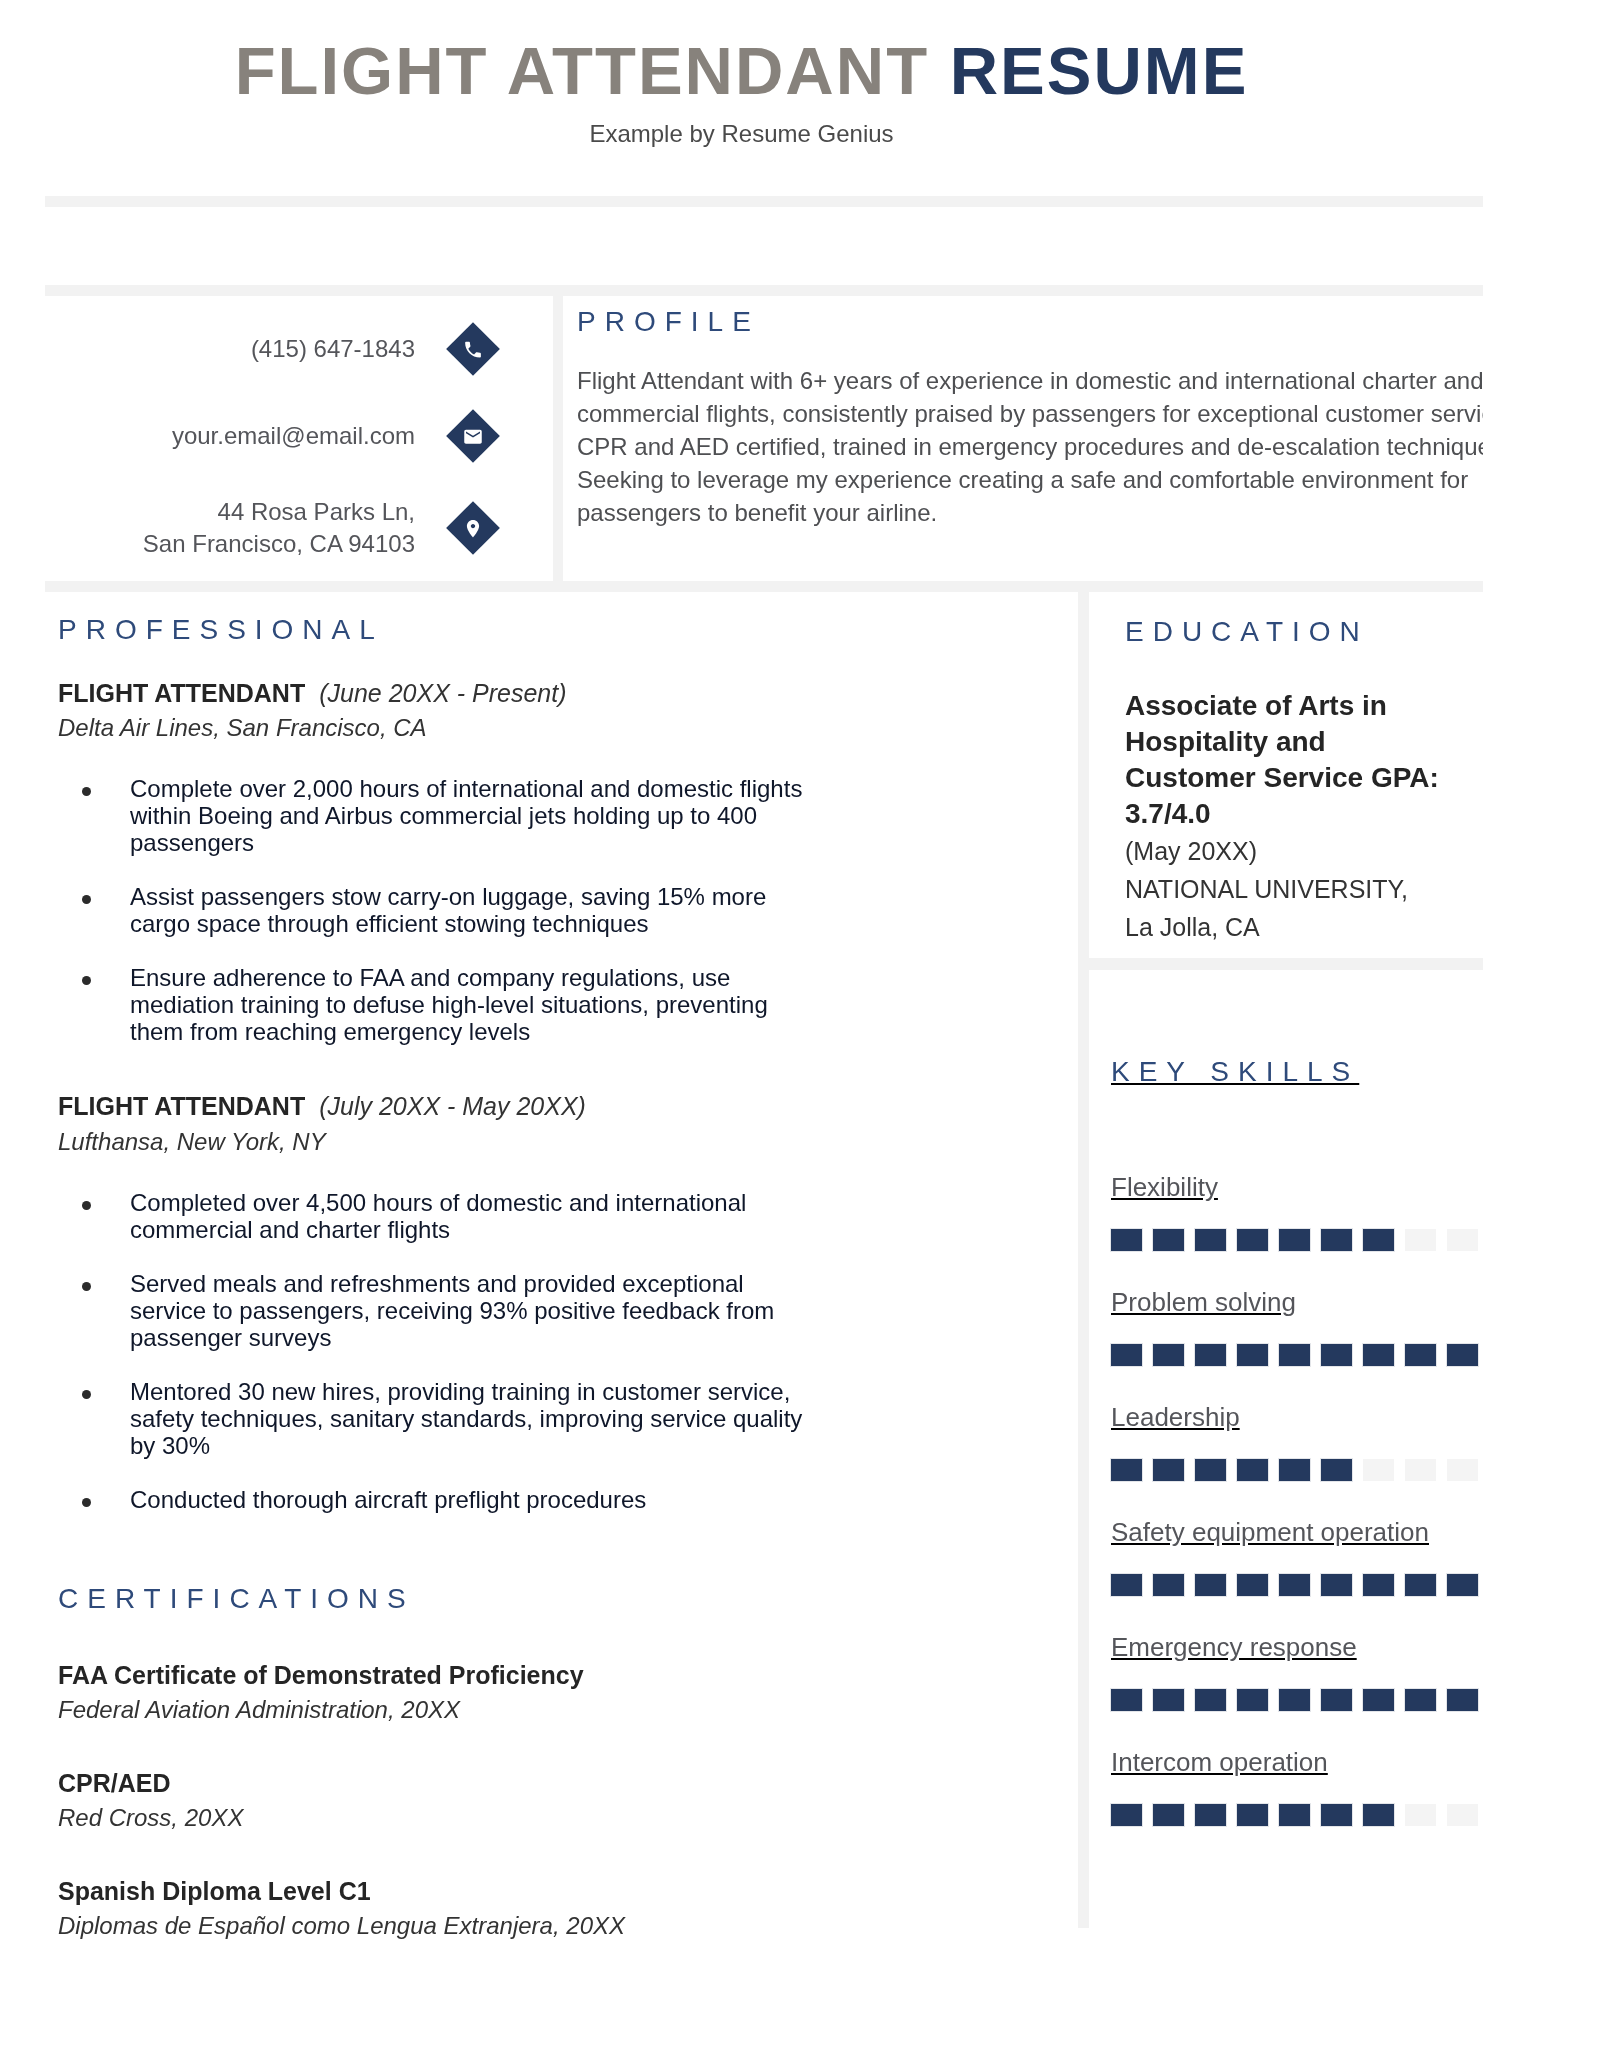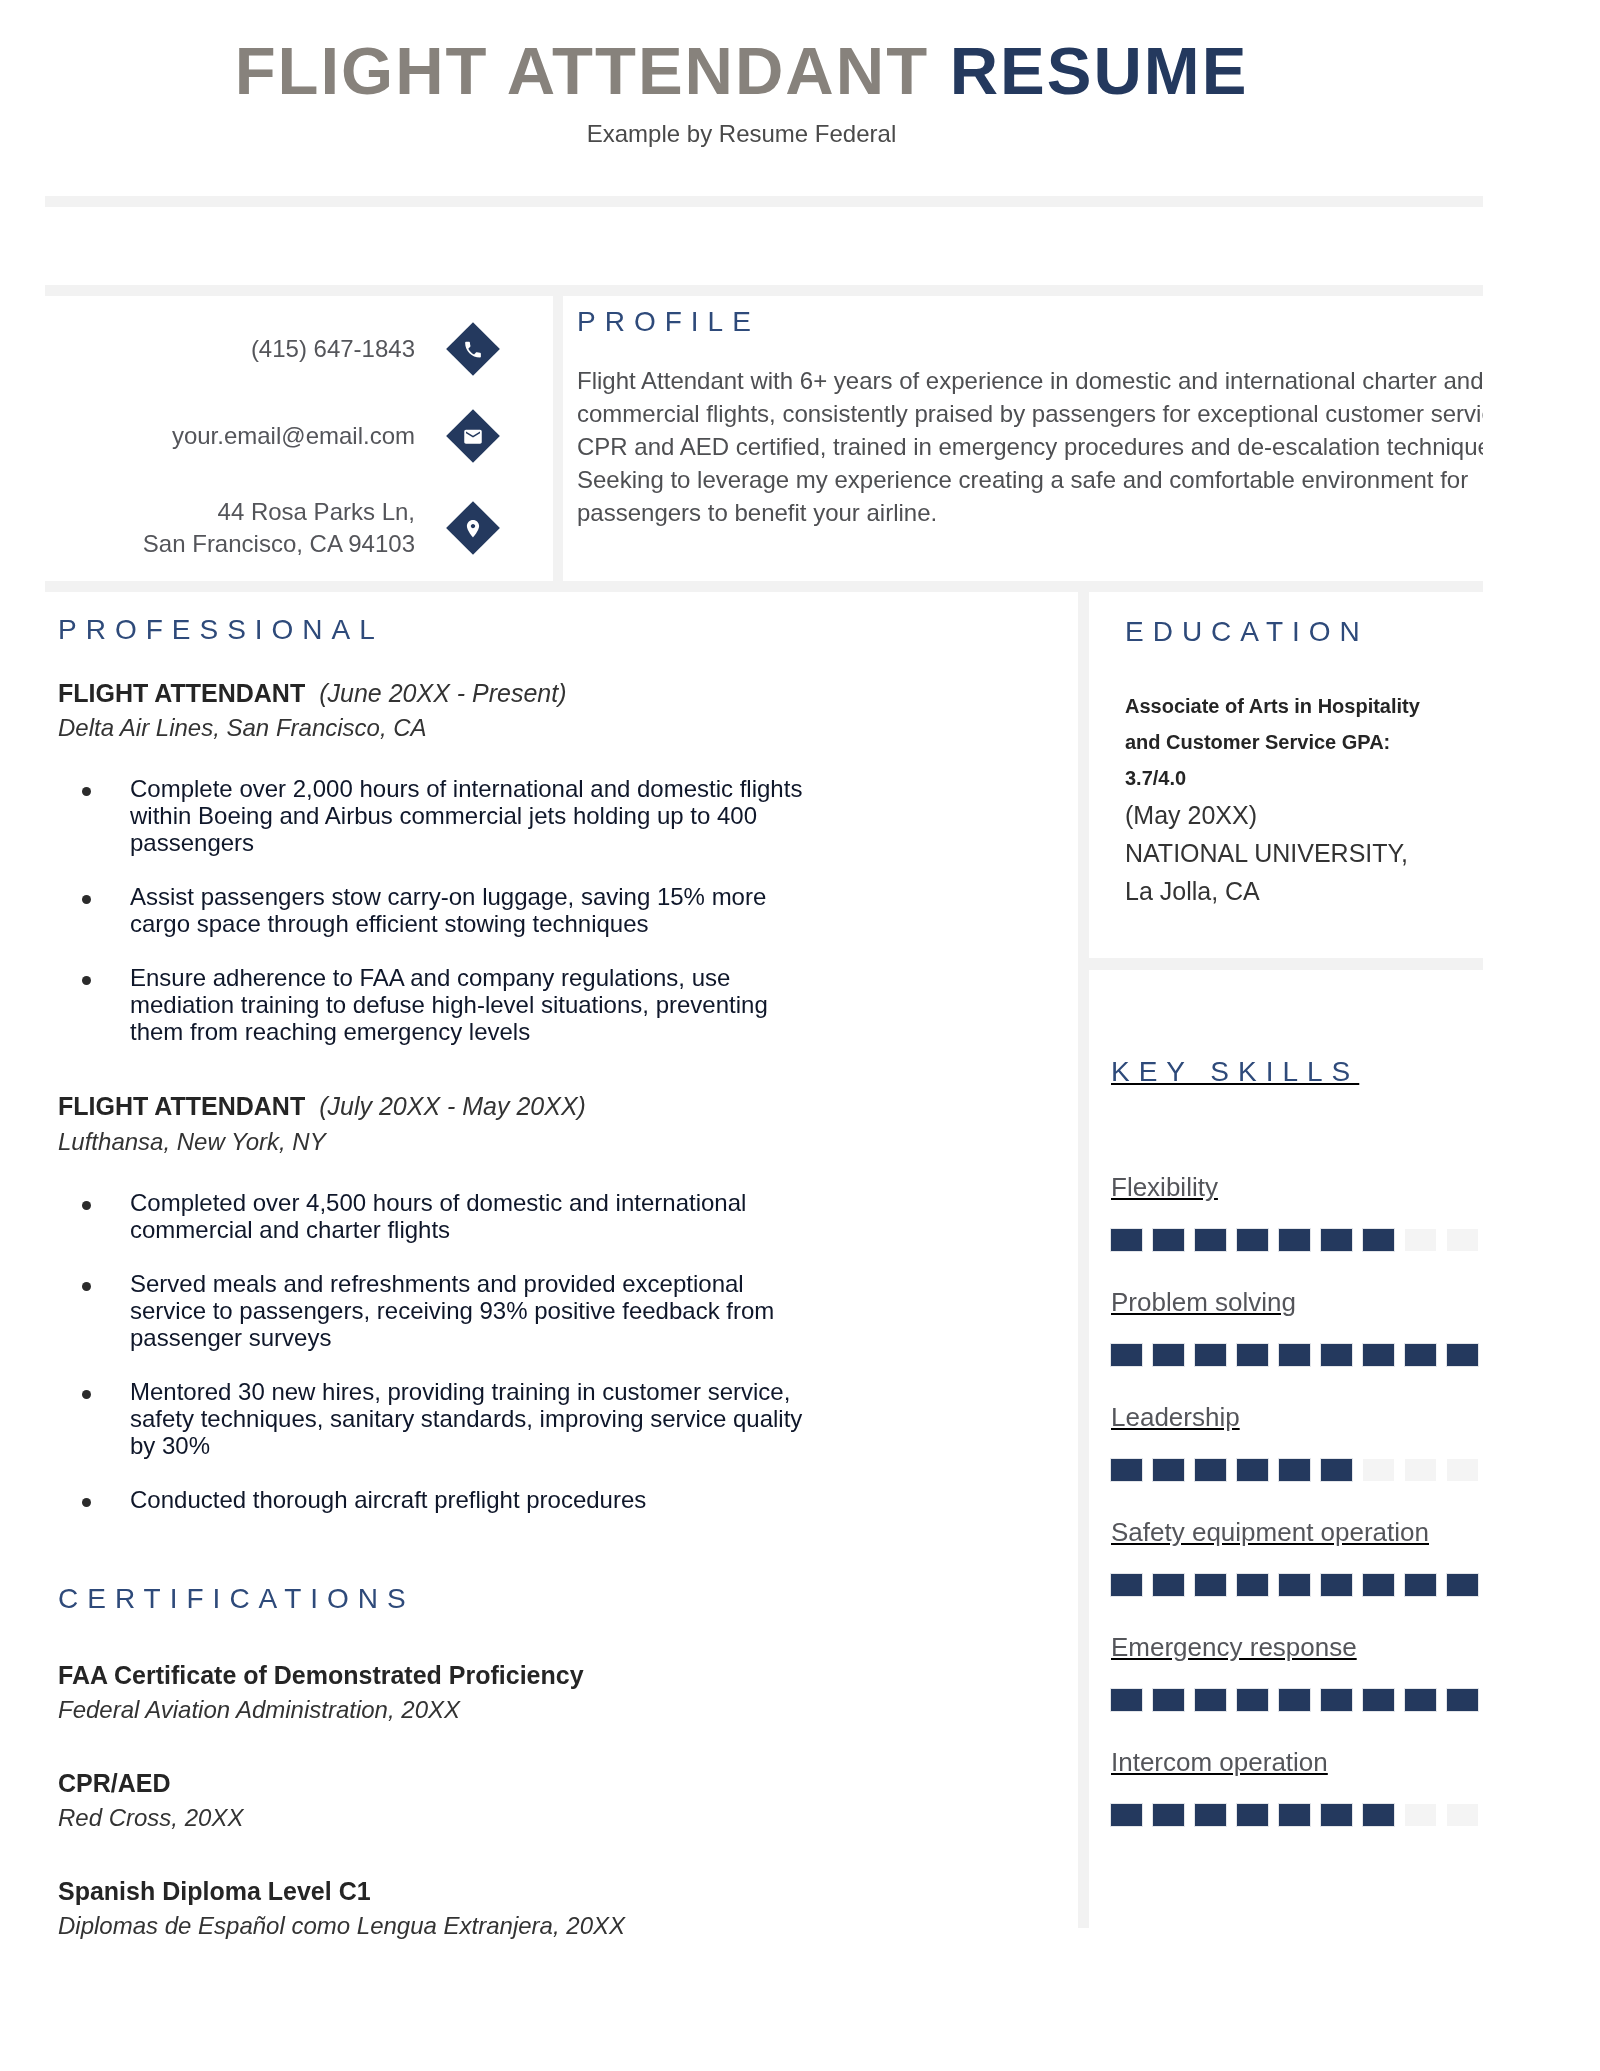--- a/index.html
+++ b/index.html
@@ -44,42 +44,42 @@
   .bullet-dot { position:absolute; left:24px; top:12px; width:9px; height:9px; border-radius:50%; background:#2b2b2b; }
   .certs-heading { margin-top:70px; }
   .certs-list { margin-top:46px; }
   .cert-item { margin-bottom:45px; }
   .cert-name { font-size:25px; font-weight:bold; color:#252525; }
   .cert-issuer { margin-top:6px; font-size:24px; font-style:italic; color:#333333; }
   
   .right-col { position:absolute; top:586px; left:1078px; width:477px; height:1356px; }
   .right-vstrip { position:absolute; top:0; left:0; width:11px; height:1342px; background:#f2f2f2; }
   .edu-block { position:absolute; top:30px; left:47px; width:420px; }
-  .edu-degree { margin-top:40px; width:320px; font-size:20px; font-weight:bold; line-height:36px; color:#252525; }
+  .edu-degree { margin-top:40px; width:320px; font-size:28px; font-weight:bold; line-height:36px; color:#252525; }
   .edu-line { font-size:25px; line-height:38px; color:#333333; }
   .right-divider { position:absolute; top:372px; left:0; width:477px; height:12px; background:#f2f2f2; }
   .skills-block { position:absolute; top:470px; left:33px; width:420px;text-decoration:underline; }
   .skills-list { margin-top:84px; }
   .skill-row { margin-bottom:36px; }
   .skill-label { font-size:26px; color:#54555a; }
   .skill-bar { margin-top:26px; display:flex; gap:11px; }
   .skill-segment { width:31px; height:22px; background:#f4f4f4; }
   .skill-segment.filled { background:#24395e; outline:1px solid #e3e5e9; }
 </style>
 </head>
 <body>
 
 <div class="page">
 
   <div class="header">
     <div class="title">
       <span class="t-gray">FLIGHT ATTENDANT</span>
       <span class="t-navy">RESUME</span>
     </div>
-    <div class="subtitle">Example by Resume Federal</div>
+    <div class="subtitle">Example by Resume Genius</div>
   </div>
 
   <div class="bar bar-top"></div>
 
   <div class="band">
     <div class="band-topbar"></div>
     <div class="band-body">
 
       <div class="contact-col">
         <div class="contact-row">

